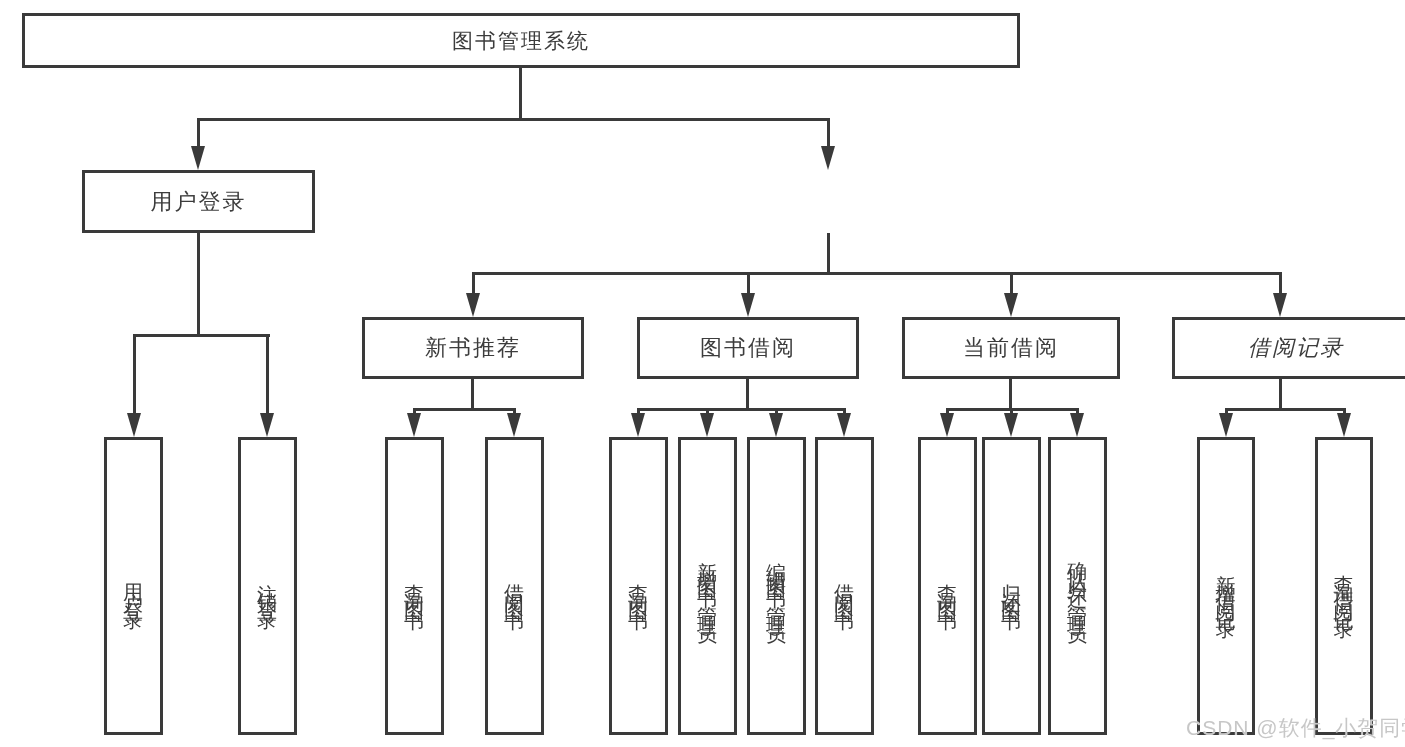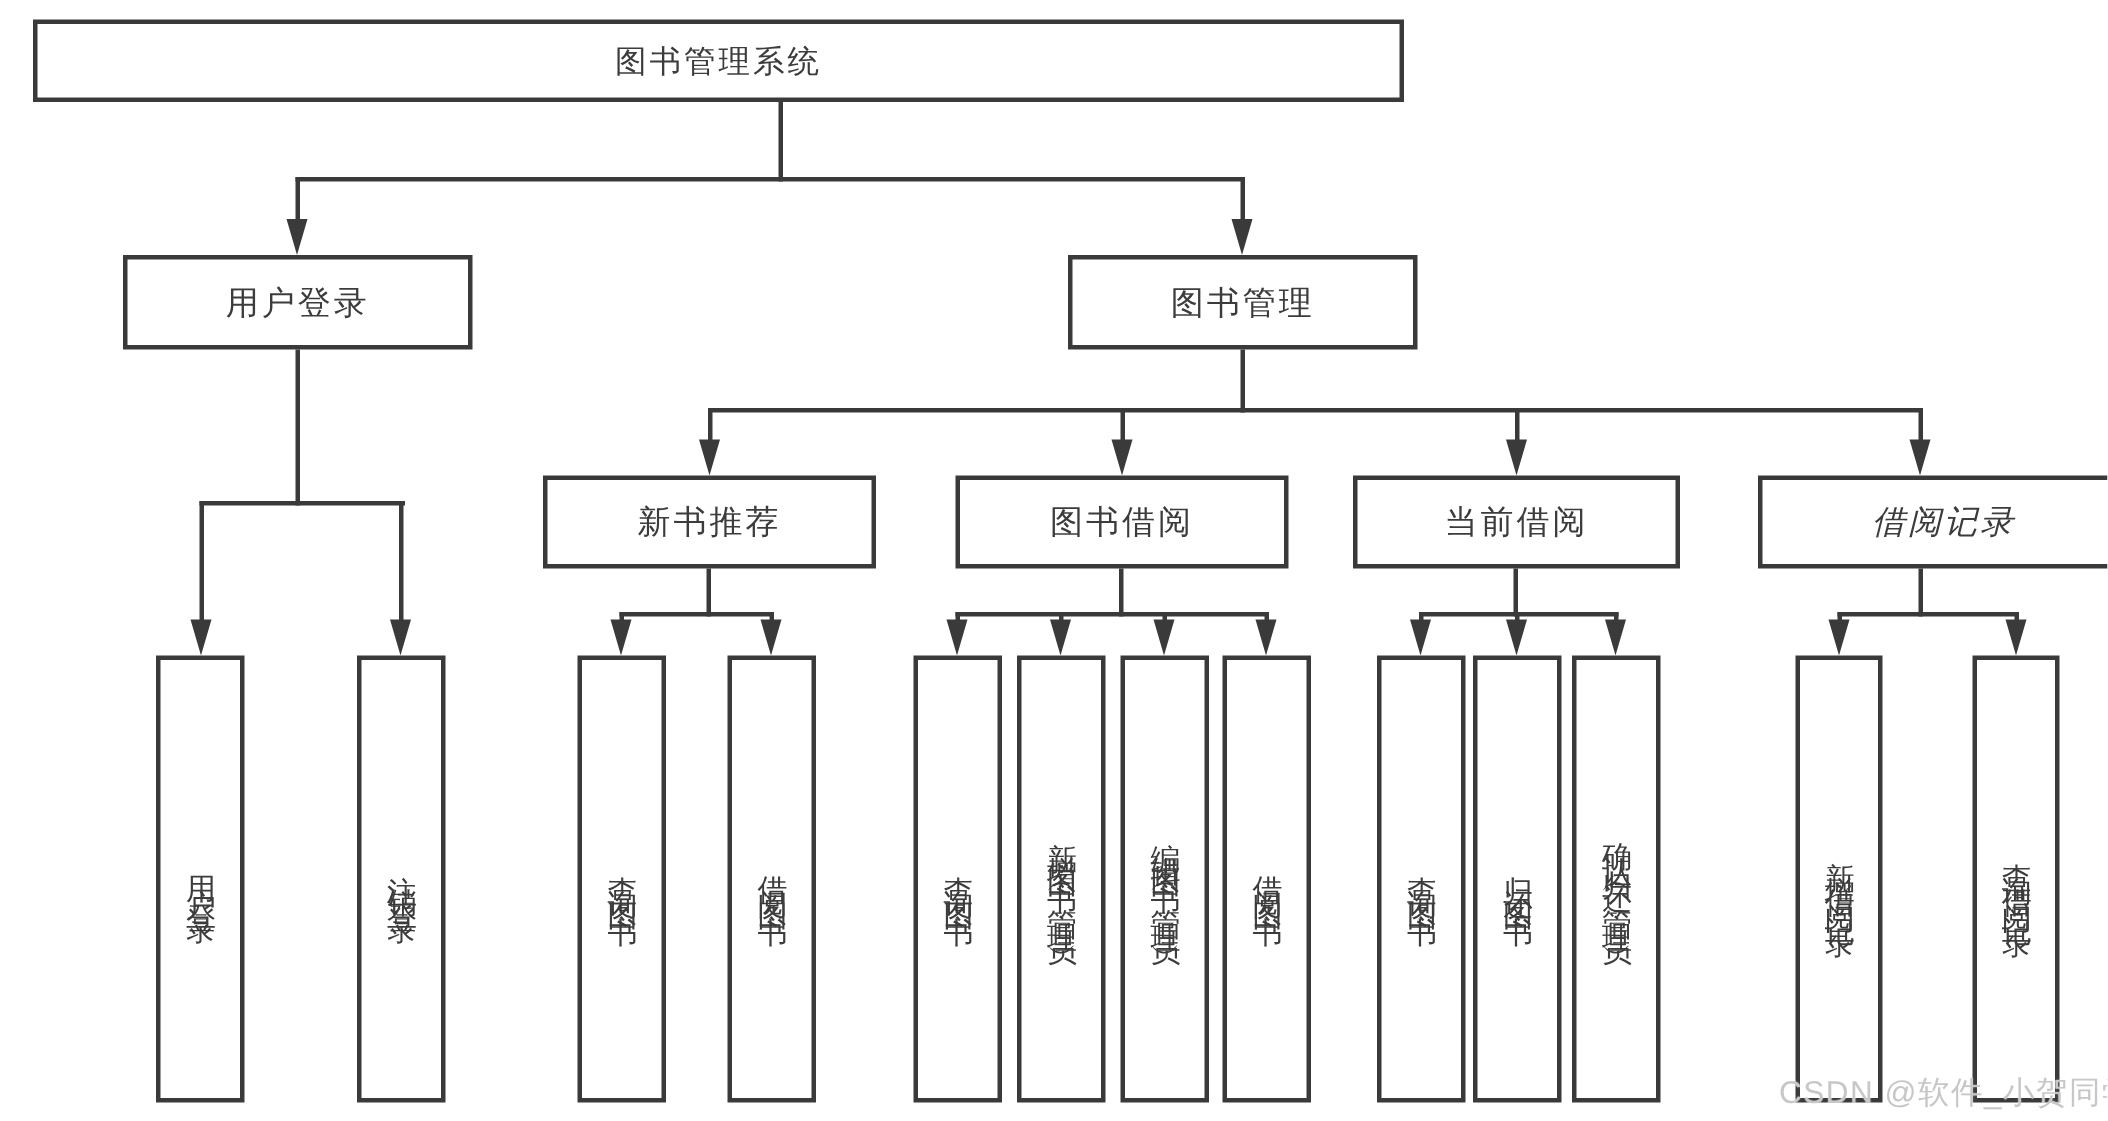--- a/index.html
+++ b/index.html
@@ -49,31 +49,30 @@
     white-space: nowrap;
     z-index: 10;
     text-shadow: 0 0 1px #ffffff;
   }
 </style>
 </head>
 <body>
 
 <div class="canvas">
 
-  <div class="node hbox root-box" style="left:22px; top:13px; width:914px; height:55px;">图书管理系统</div>
+  <div class="node hbox root-box" style="left:22px; top:13px; width:998px; height:55px;">图书管理系统</div>
 
   <div class="vline" style="left:519px; top:68px; height:53px;"></div>
   <div class="hline" style="left:197px; top:118px; width:633px;"></div>
   <div class="vline" style="left:197px; top:118px; height:32px;"></div>
   <div class="arrowhead" style="left:191px; top:146px;"></div>
   <div class="vline" style="left:827px; top:118px; height:32px;"></div>
   <div class="arrowhead" style="left:821px; top:146px;"></div>
 
   <div class="node hbox" style="left:82px; top:170px; width:233px; height:63px;">用户登录</div>
-  <div class="node hbox" style="left:712px; top:170px; width:233px; height:63px;">图书管理</div>
 
   <div class="vline" style="left:197px; top:233px; height:104px;"></div>
   <div class="hline" style="left:133px; top:334px; width:137px;"></div>
   <div class="vline" style="left:133px; top:334px; height:82px;"></div>
   <div class="arrowhead" style="left:127px; top:413px;"></div>
   <div class="vline" style="left:266px; top:334px; height:82px;"></div>
   <div class="arrowhead" style="left:260px; top:413px;"></div>
 
   <div class="vline" style="left:827px; top:233px; height:42px;"></div>
   <div class="hline" style="left:472px; top:272px; width:810px;"></div>

